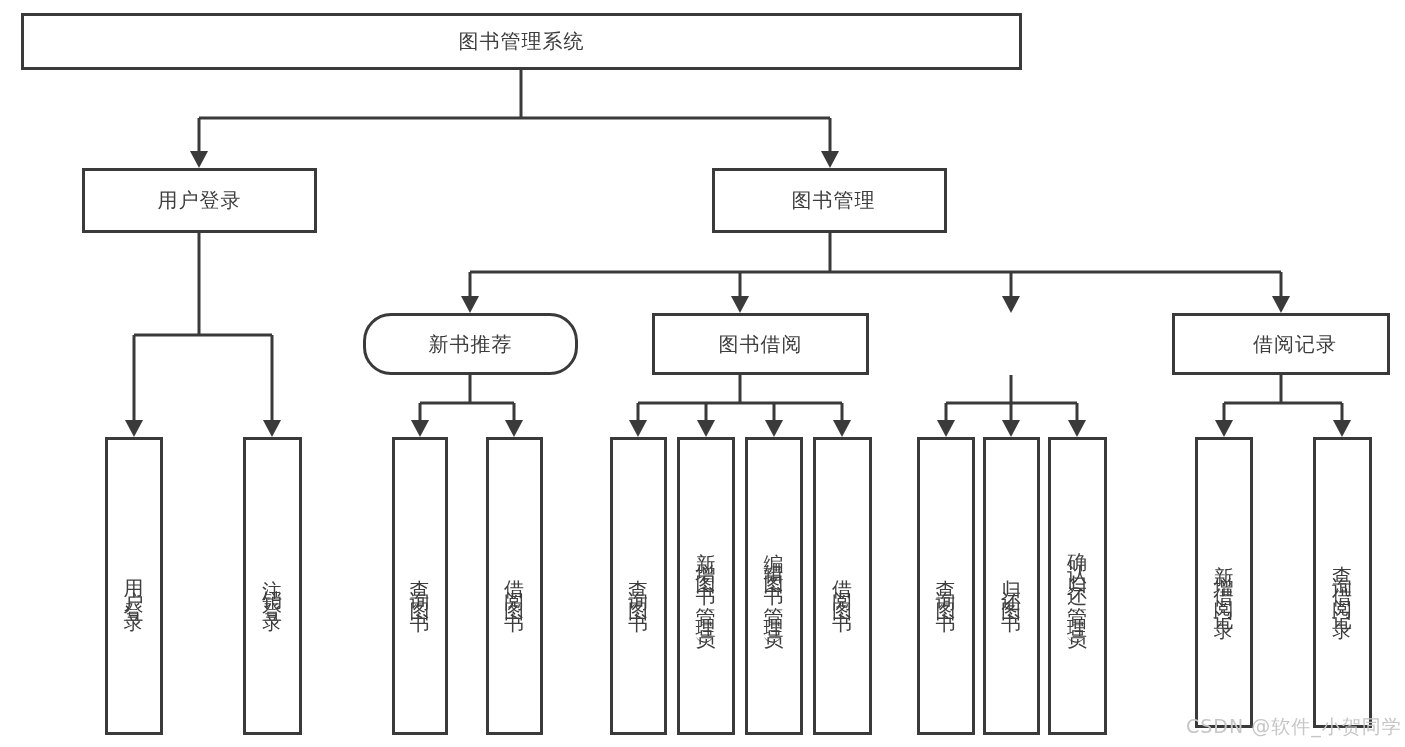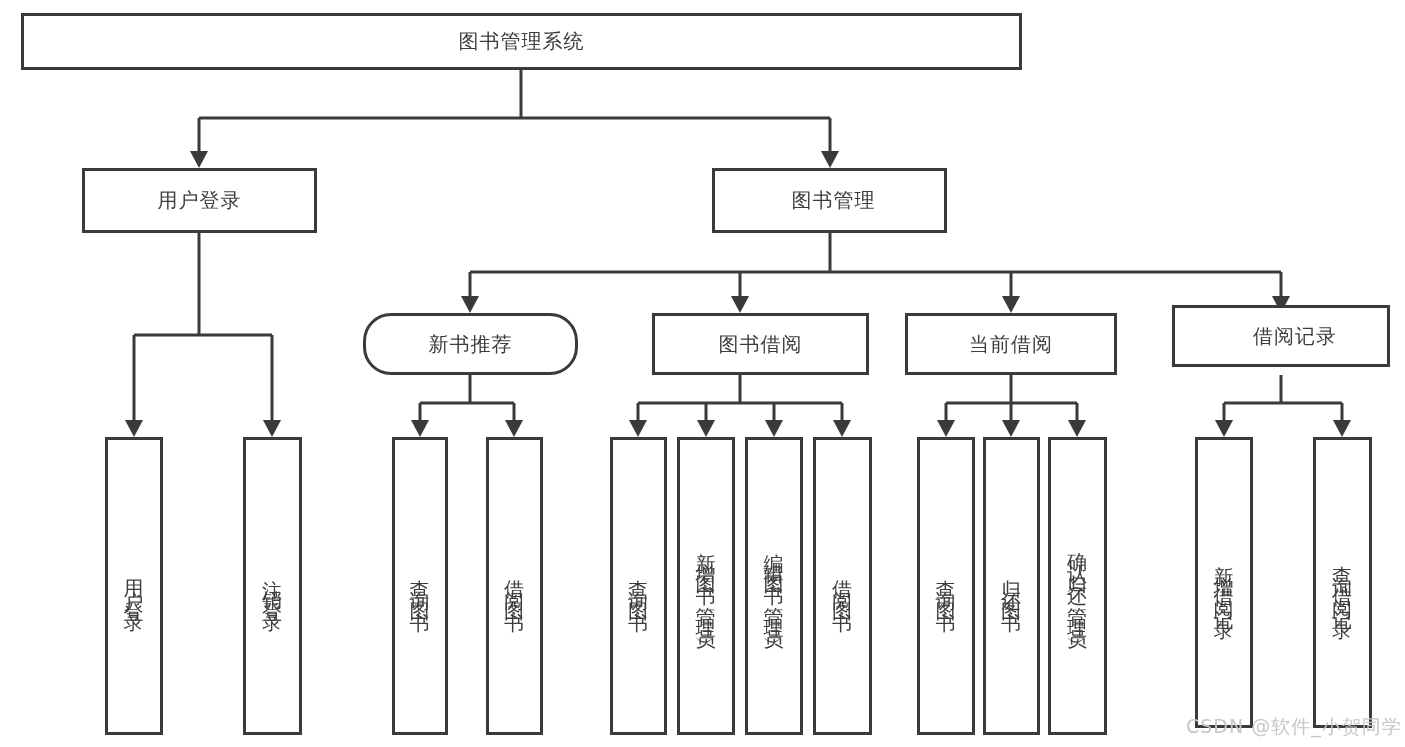--- a/index.html
+++ b/index.html
@@ -108,22 +108,21 @@
     </g>
   </svg>
 
   <div class="node hbox" style="left:21px; top:13px; width:1001px; height:57px;">图书管理系统</div>
 
   <div class="node hbox" style="left:82px; top:168px; width:235px; height:65px;">用户登录</div>
   <div class="node hbox" style="left:712px; top:168px; width:235px; height:65px;padding-left:8px;">图书管理</div>
 
   <div class="node hbox" style="left:363px; top:313px; width:215px; height:62px;border-radius:28px;">新书推荐</div>
   <div class="node hbox" style="left:652px; top:313px; width:217px; height:62px;">图书借阅</div>
-  <div class="node hbox" style="left:905px; top:313px; width:212px; height:62px;">当前借阅</div>
-  <div class="node hbox" style="left:1172px; top:305px; width:218px; height:62px;padding-left:28px;">借阅记录</div>
+  <div class="node hbox" style="left:1172px; top:313px; width:218px; height:62px;padding-left:28px;">借阅记录</div>
 
   <div class="node vbox" style="left:105px; top:437px; width:58px; height:298px;">用户登录</div>
   <div class="node vbox" style="left:243px; top:437px; width:59px; height:298px;">注销登录</div>
 
   <div class="node vbox" style="left:392px; top:437px; width:56px; height:298px;">查询图书</div>
   <div class="node vbox" style="left:486px; top:437px; width:57px; height:298px;">借阅图书</div>
 
   <div class="node vbox" style="left:610px; top:437px; width:57px; height:298px;">查询图书</div>
   <div class="node vbox" style="left:677px; top:437px; width:58px; height:298px;">新增图书（管理员）</div>
   <div class="node vbox" style="left:745px; top:437px; width:58px; height:298px;">编辑图书（管理员）</div>

